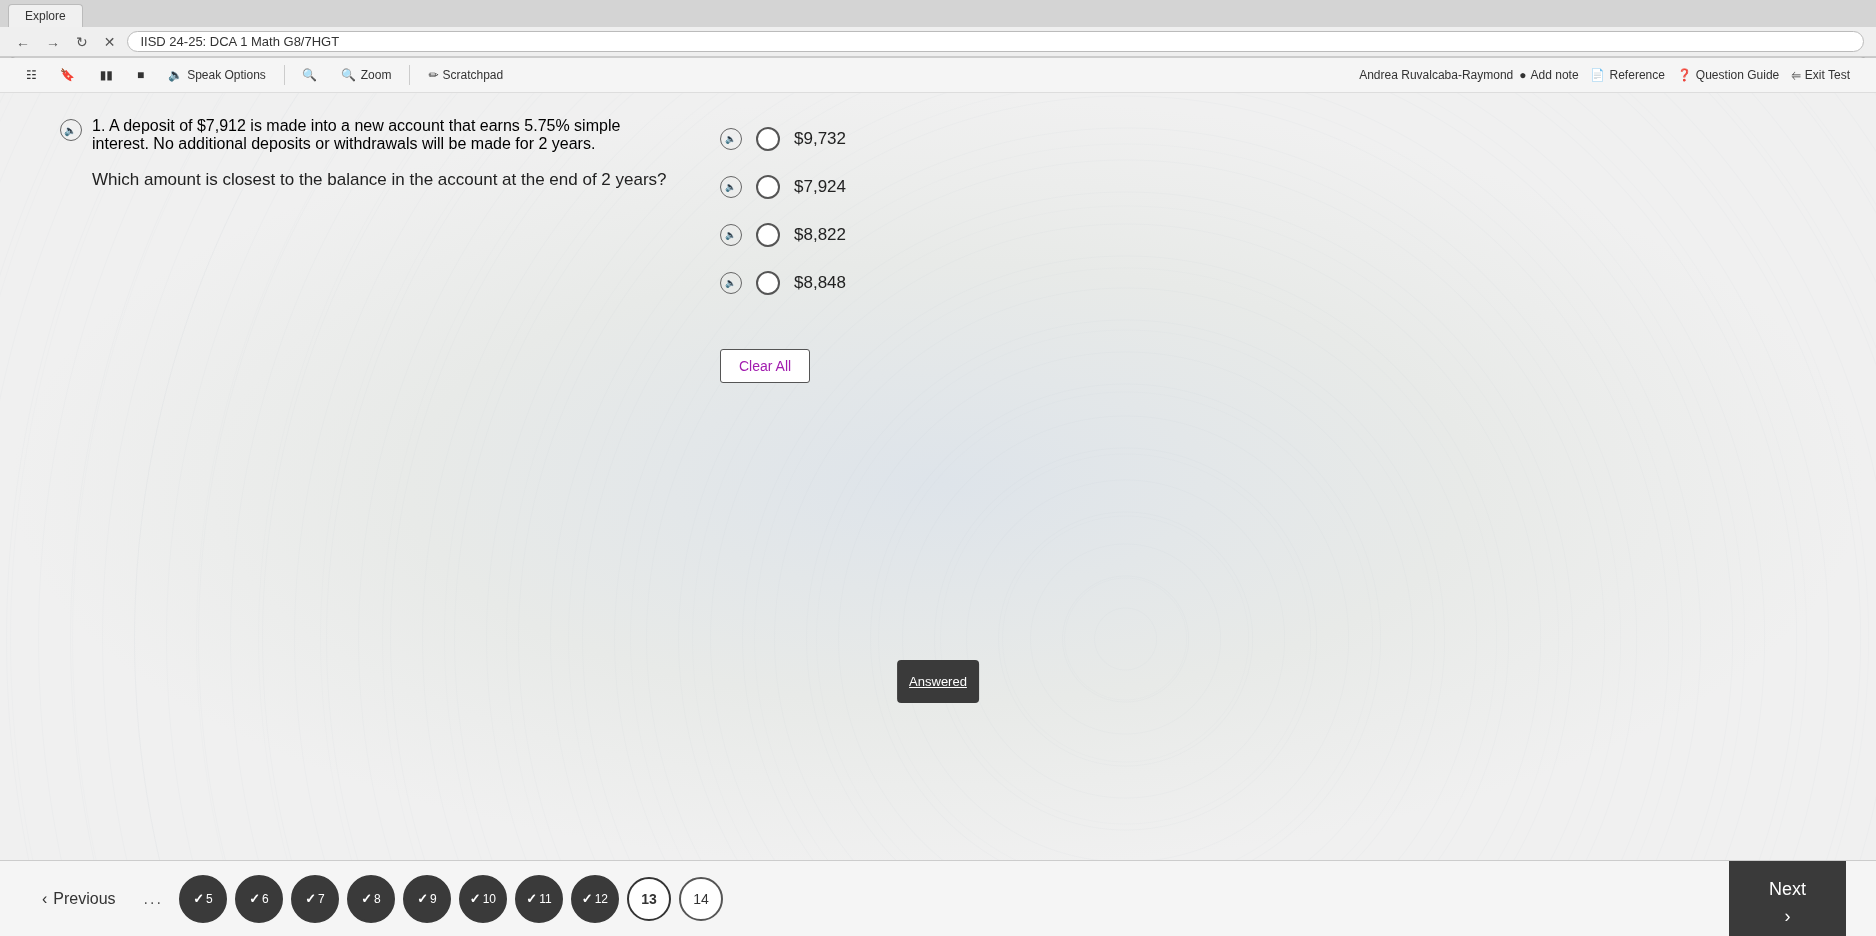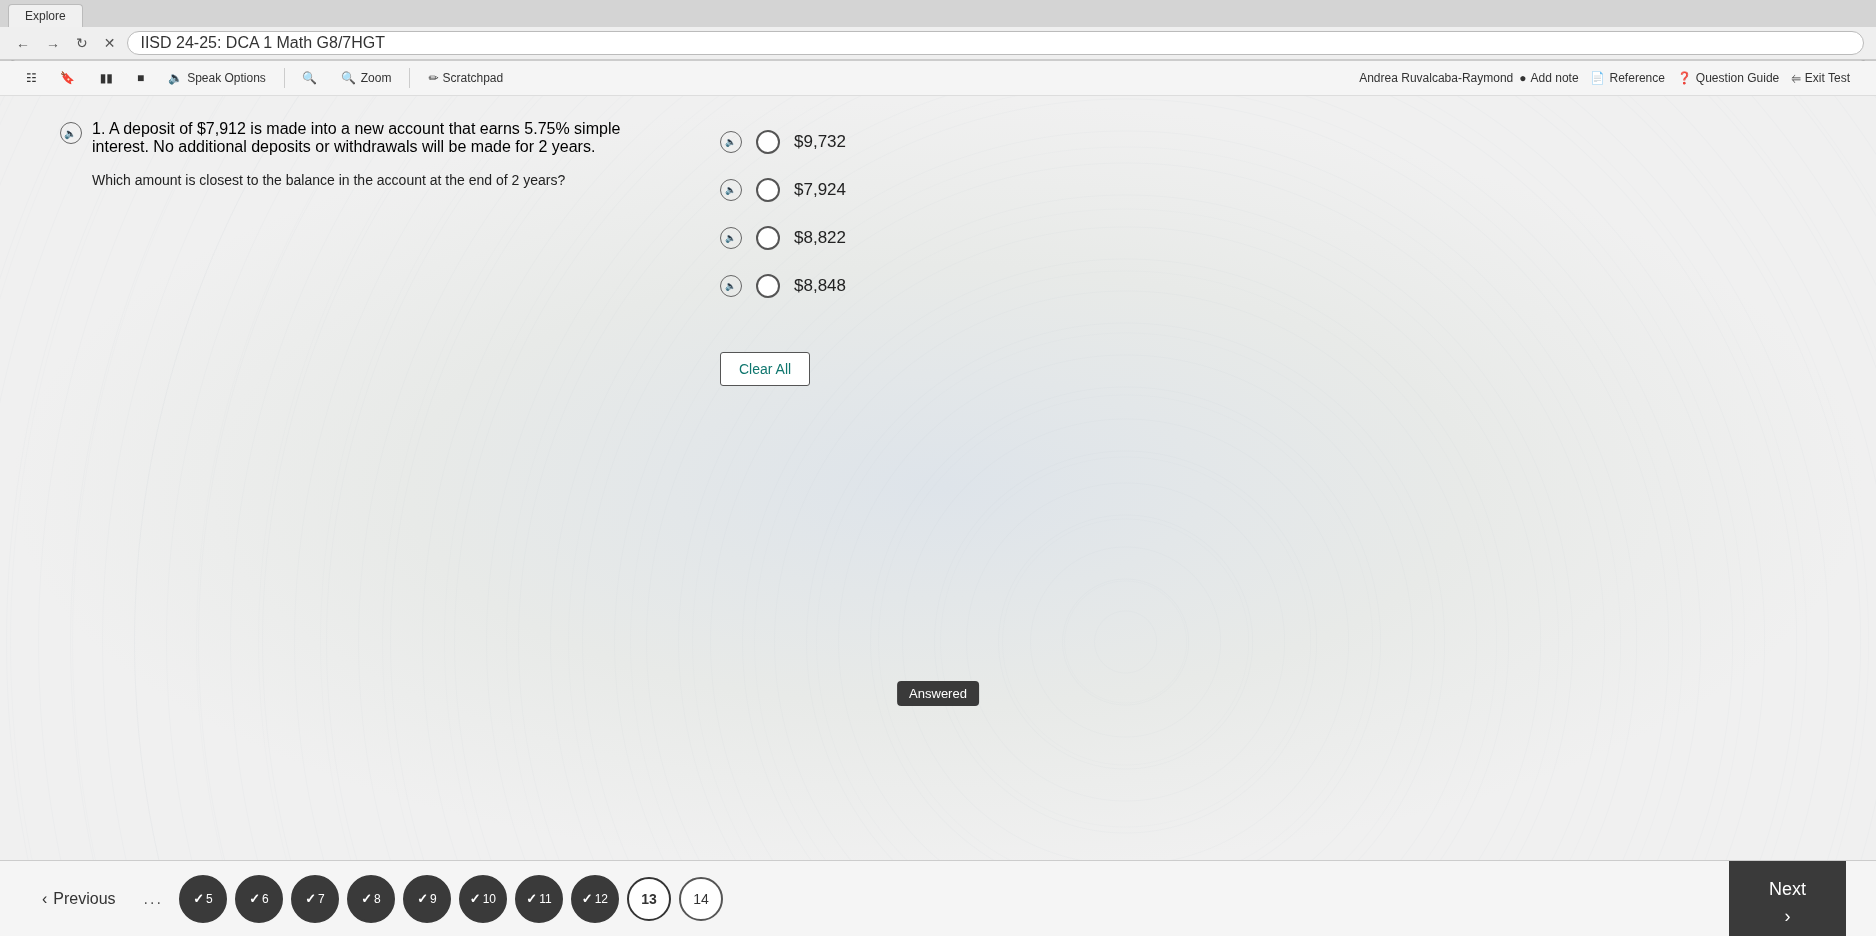--- a/index.html
+++ b/index.html
@@ -55,21 +55,21 @@
       color: #555;
       padding: 2px 4px;
     }
 
     .url-bar {
       flex: 1;
       background: #fff;
       border: 1px solid #bbb;
       border-radius: 12px;
       padding: 2px 12px;
-      font-size: 16px;
+      font-size: 13px;
       color: #333;
     }
 
     
     .toolbar {
       display: flex;
       align-items: center;
       background: #f5f5f5;
       border-bottom: 1px solid #ddd;
       padding: 6px 20px;
@@ -161,21 +161,21 @@
       align-items: center;
       justify-content: center;
       font-size: 10px;
       color: #555;
       cursor: pointer;
       flex-shrink: 0;
       margin-top: 2px;
     }
 
     .question-subtext {
-      font-size: 14px;
+      font-size: 17px;
       color: #222;
       line-height: 1.5;
       margin-top: 14px;
       margin-left: 32px;
     }
 
     
     .answers-area {
       display: flex;
       flex-direction: column;
@@ -226,35 +226,36 @@
       margin-left: 0;
     }
 
     .clear-all-btn {
       border: 1px solid #555;
       background: white;
       padding: 8px 18px;
       font-size: 14px;
       cursor: pointer;
       border-radius: 3px;
-      color: #0f766e;
+      color: #a21caf;
     }
 
     
     .answered-tooltip {
       display: inline-block;
       background: #3a3a3a;
       color: white;
       font-size: 13px;
-      padding: 5px 12px;
+      padding: 14px 12px;
       border-radius: 4px;
       position: absolute;
       bottom: 170px;
       left: 50%;
       transform: translateX(-50%);
+      text-decoration: underline;
     }
 
     
     .bottom-nav {
       position: fixed;
       bottom: 0;
       left: 0;
       right: 0;
       background: #f5f5f5;
       border-top: 1px solid #ccc;

